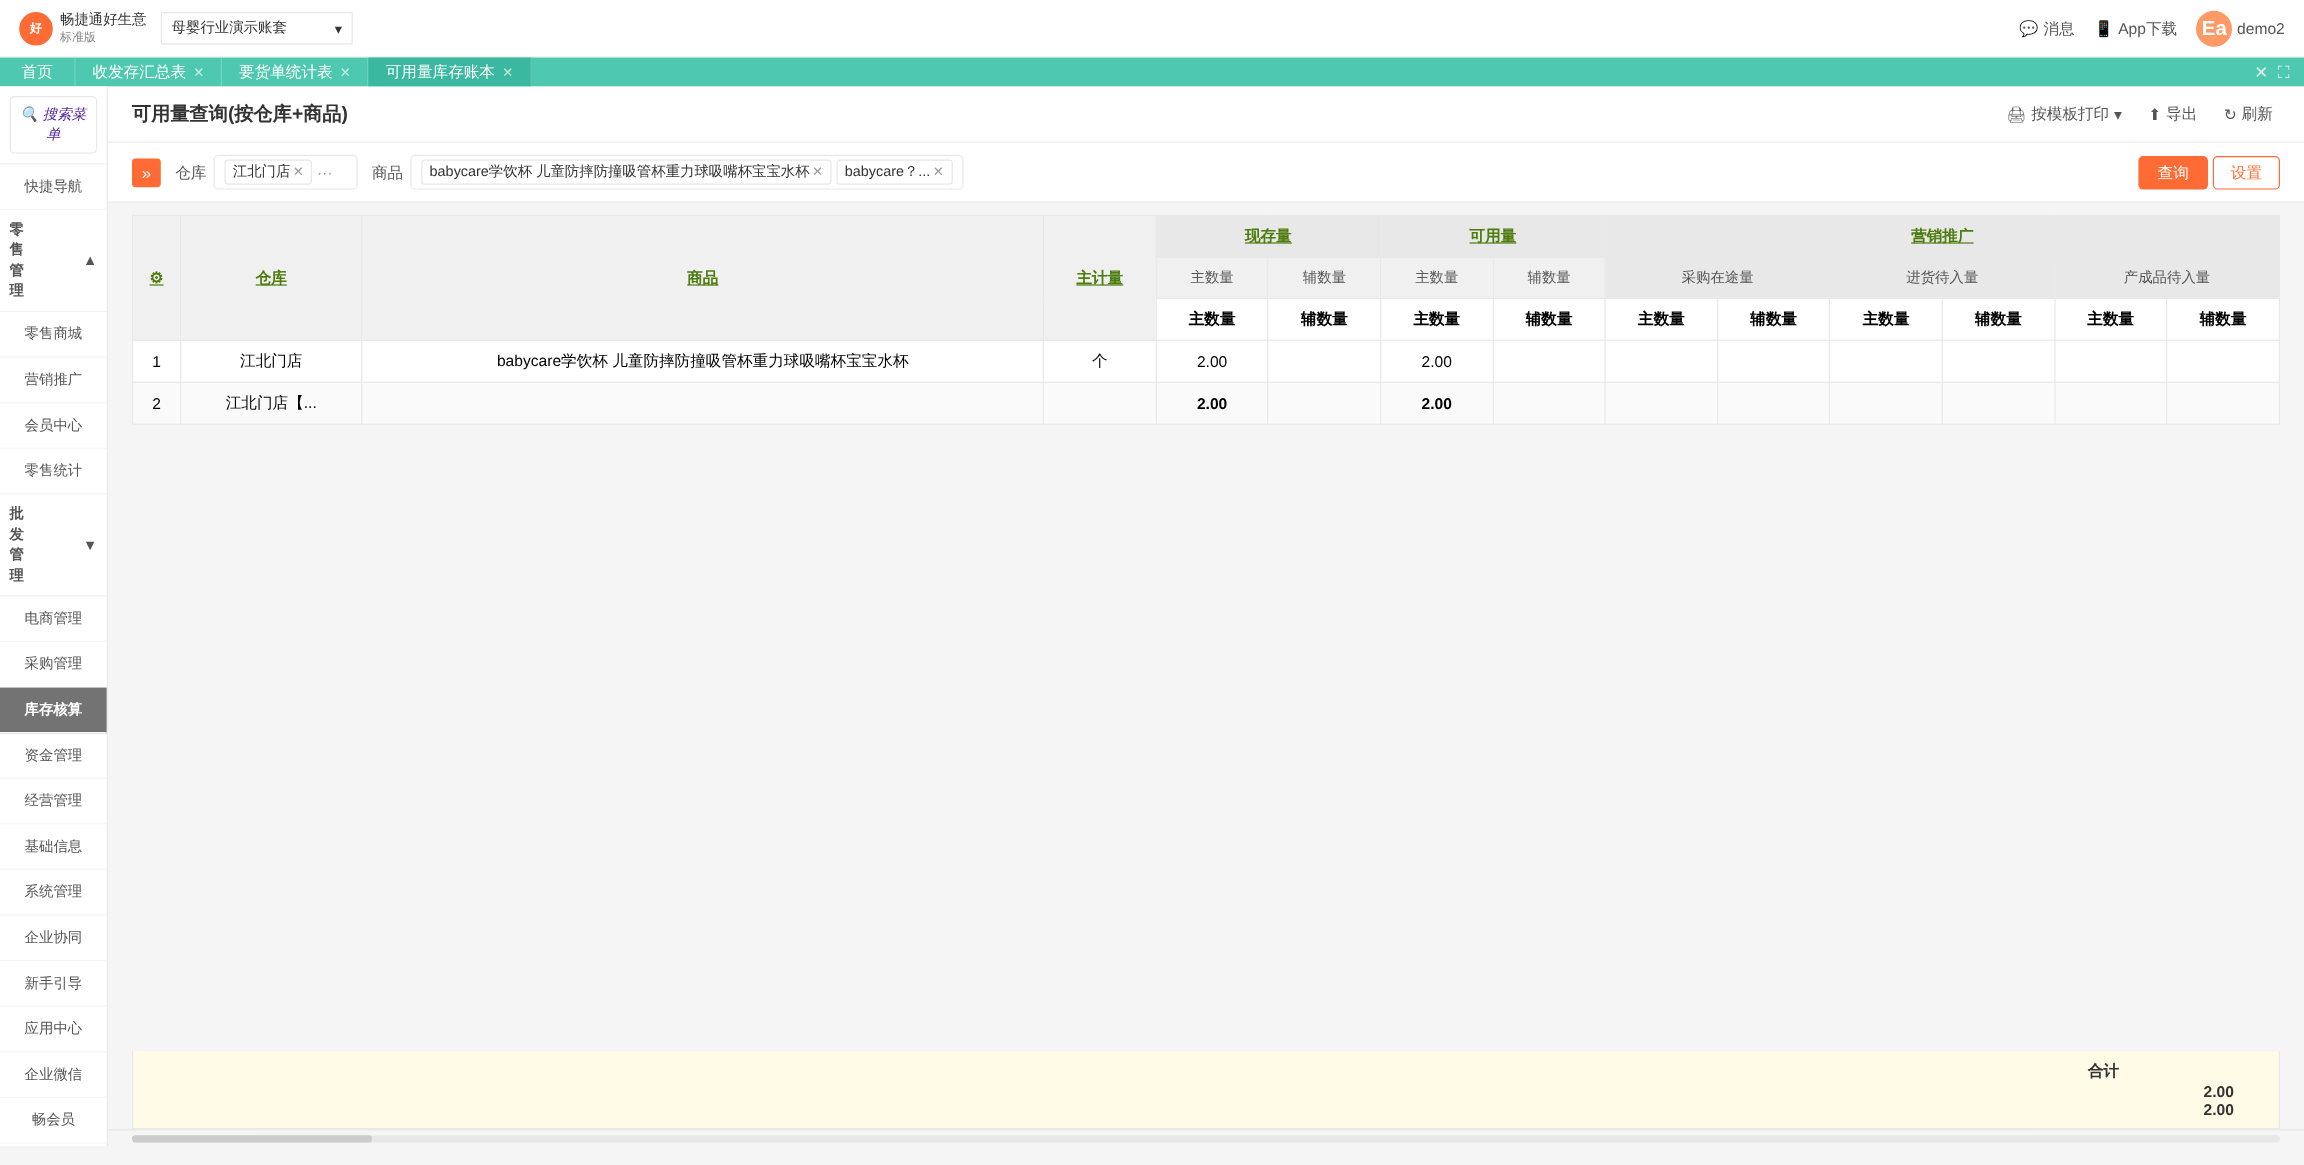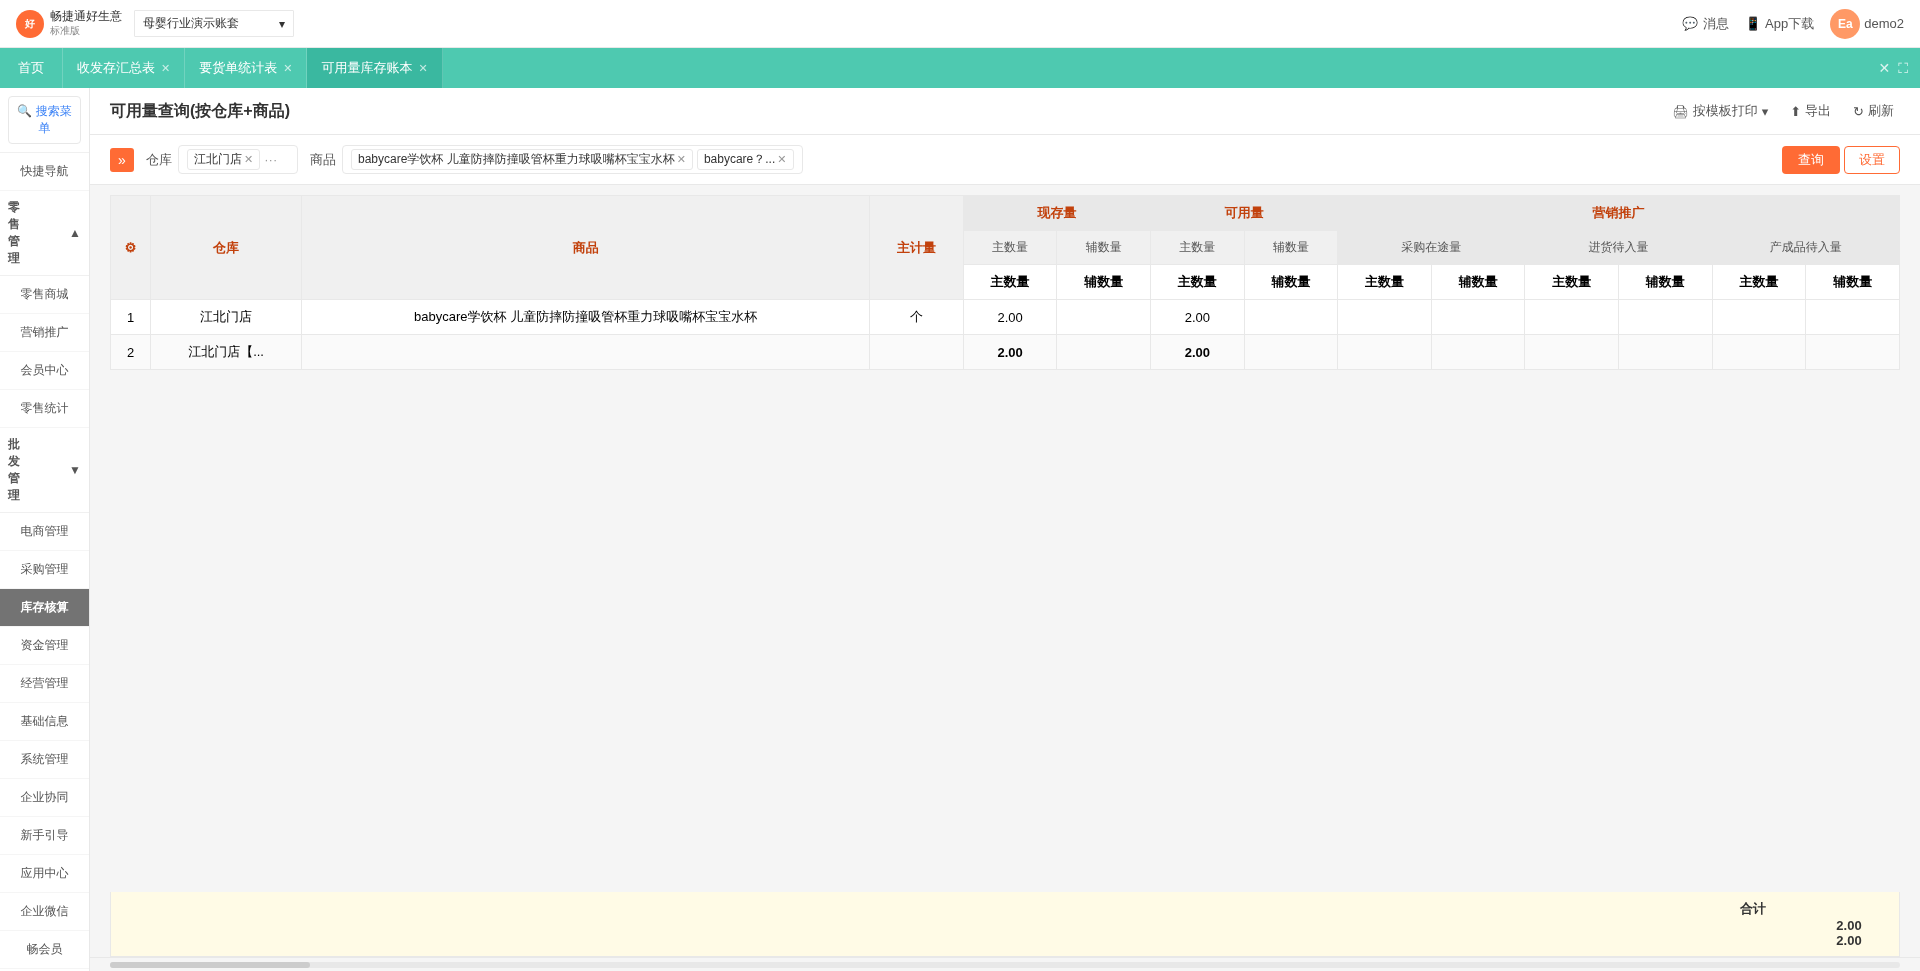--- a/index.html
+++ b/index.html
@@ -21,25 +21,25 @@
     .logo-text { font-size: 12px; color: #333; line-height: 1.3; }
     .logo-sub { font-size: 10px; color: #888; }
     .tenant-selector {
       display: flex; align-items: center; gap: 4px;
       border: 1px solid #e8e8e8; border-radius: 1px;
       padding: 4px 8px; font-size: 12px; color: #333; cursor: pointer;
       min-width: 160px; justify-content: space-between;
     }
     .top-bar-right { display: flex; align-items: center; gap: 16px; font-size: 13px; color: #555; }
     .top-right-item { display: flex; align-items: center; gap: 4px; cursor: pointer; }
-    .avatar { width: 30px; height: 30px; border-radius: 50%; background: #ff9966; display: flex; align-items: center; justify-content: center; color: #fff; font-size: 12px; font-weight: bold; }
+    .avatar { width: 30px; height: 30px; border-radius: 50%; background: #ff9966; display: flex; align-items: center; justify-content: center; color: #fff; font-size: 17px; font-weight: bold; }
 
     
     .nav-tabs-bar {
-      height: 40px;
+      height: 24px;
       background: #4ec9b0;
       display: flex;
       align-items: stretch;
       justify-content: center;
     }
     .nav-tab {
       display: flex; align-items: center; gap: 6px;
       padding: 0 14px; font-size: 13px; color: #fff;
       cursor: pointer; white-space: nowrap;
       border-right: 1px solid rgba(255,255,255,0.2);
@@ -54,21 +54,21 @@
     .main-layout { display: flex; height: calc(971px - 48px - 40px); }
 
     
     .sidebar {
       width: 90px; background: #fff; border-right: 1px solid #e8e8e8;
       display: flex; flex-direction: column; overflow: hidden;
     }
     .sidebar-search { padding: 8px; border-bottom: 1px solid #f0f0f0; }
     .sidebar-search-btn {
       width: 100%; padding: 6px 4px; background: none; border: 1px solid #e8e8e8;
-      border-radius: 4px; font-size: 12px; color: #3b82f6; cursor: pointer; text-align: center;
+      border-radius: 4px; font-size: 12px; color: #4c1d95; cursor: pointer; text-align: center; font-style: italic;
     }
     .sidebar-nav-item {
       padding: 10px 8px; font-size: 12px; color: #555; cursor: pointer;
       text-align: center; border-bottom: 1px solid #f5f5f5;
     }
     .sidebar-section {
       padding: 8px; font-size: 12px; color: #555; cursor: pointer;
       display: flex; align-items: center; justify-content: space-between;
       border-bottom: 1px solid #f0f0f0; font-weight: bold; gap: 39px;
     }
@@ -135,21 +135,21 @@
 
     
     .table-area { flex: 1; overflow-y: auto; padding: 10px 20px 0; background: #f5f5f5; }
     .data-table {
       width: 100%; border-collapse: collapse; background: #fff;
       border: 1px solid #e8e8e8; font-size: 13px;
     }
     .data-table th, .data-table td {
       border: 1px solid #e8e8e8; padding: 8px 10px; text-align: center;
     }
-    .data-table thead tr:first-child th { background: #f0f0f0; font-weight: bold; color: #c2410c; }
+    .data-table thead tr:first-child th { background: #f0f0f0; font-weight: bold; color: #4d7c0f; text-decoration: underline; }
     .data-table thead tr:nth-child(2) th { background: #f0f0f0; font-weight: normal; color: #555; font-size: 12px; }
     .data-table tbody tr:nth-child(even) { background: #fafafa; }
     .th-settings { width: 40px; }
     .th-wide { min-width: 300px; text-align: left; padding-left: 16px; }
     .td-product { text-align: left; padding-left: 16px; }
 
     
     .table-footer {
       background: #fffbe6; border: 1px solid #e8e8e8;
       display: flex; align-items: flex-end; padding: 8px 10px;

